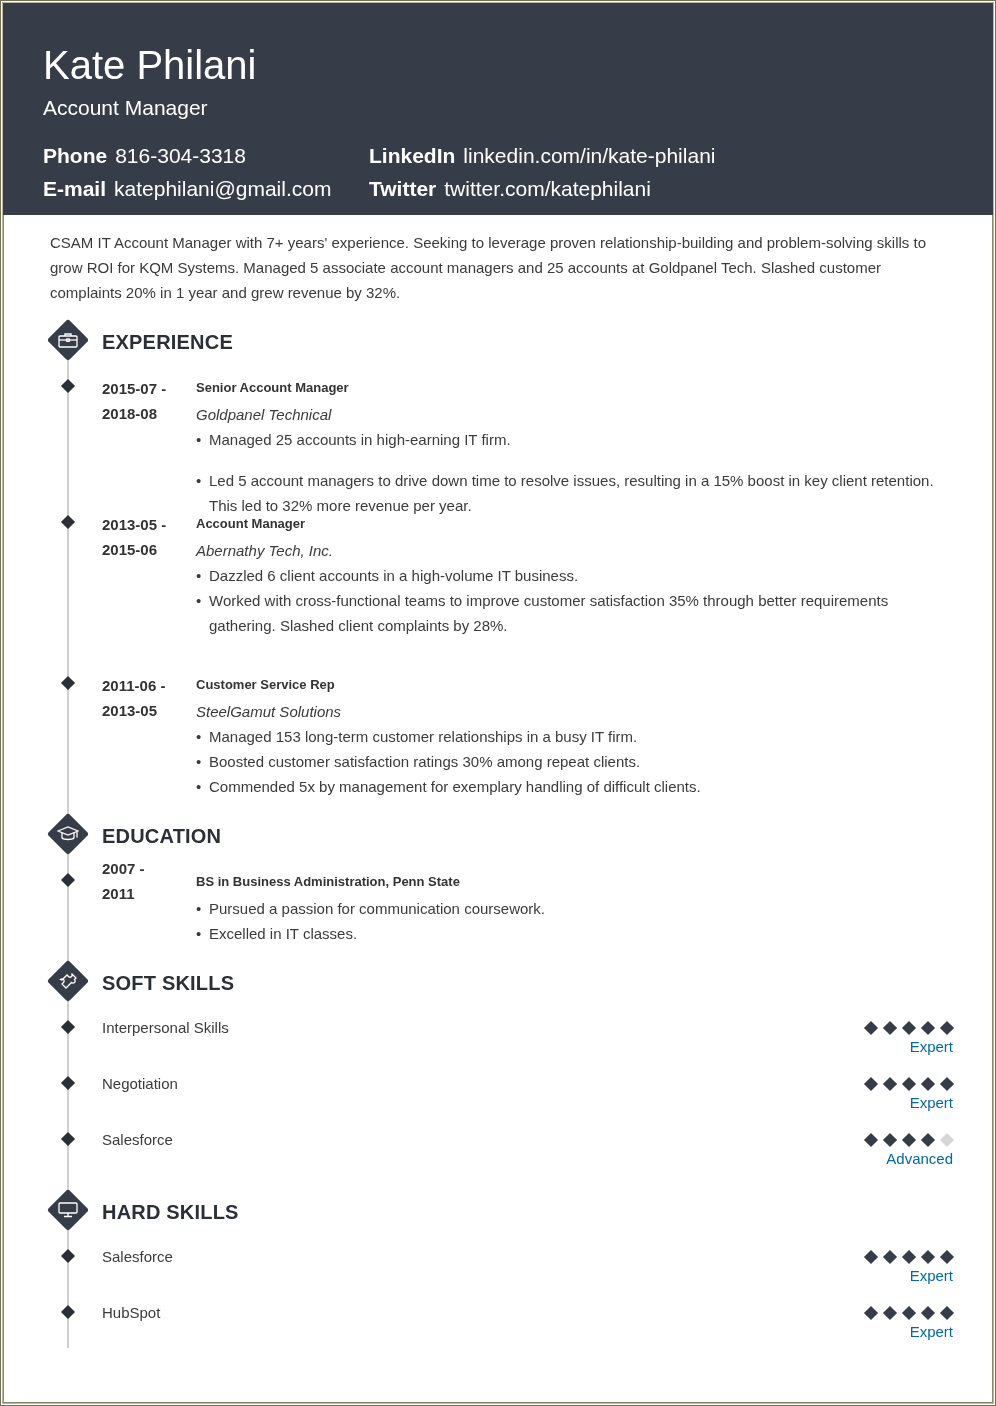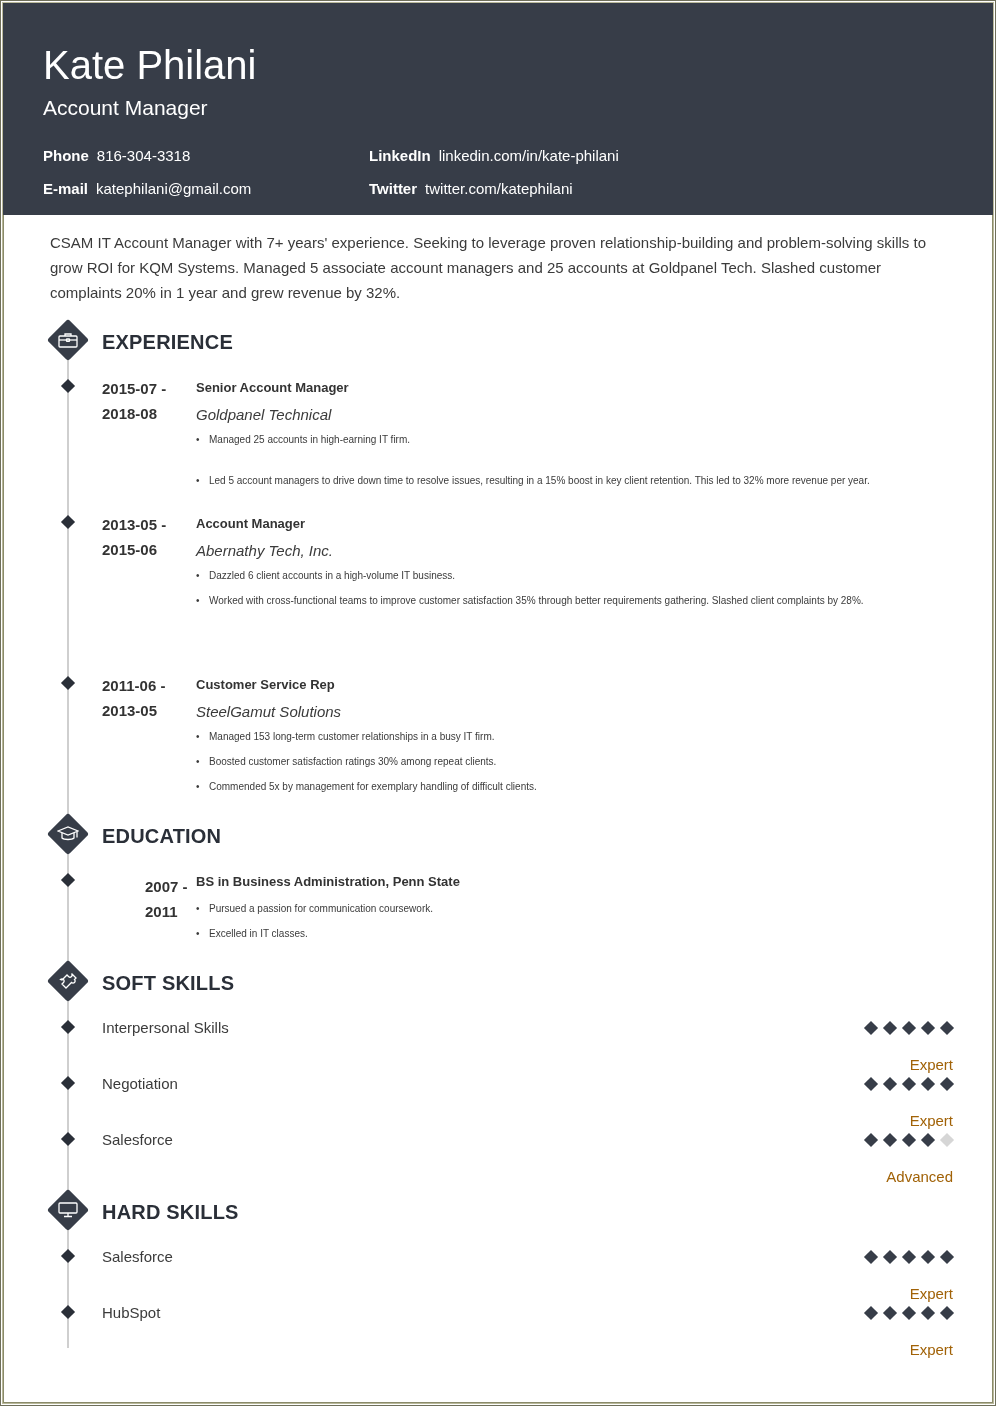--- a/index.html
+++ b/index.html
@@ -13,47 +13,47 @@
     position: absolute; left: 2px; top: 2px; right: 2px; bottom: 2px;
     border: 1px solid #8a8a6a;
   }
   .header {
     position: absolute; left: 3px; top: 3px; width: 990px; height: 212px;
     background: #373d48; color: #fff;
   }
   .name { position: absolute; left: 40px; top: 38px; font-size: 40px; line-height: 48px; font-weight: normal; }
   .name b { font-weight: normal; }
   .title { position: absolute; left: 40px; top: 92px; font-size: 21px; line-height: 26px; }
-  .contact { position: absolute; font-size: 15px; line-height: 20px; white-space: nowrap; }
+  .contact { position: absolute; font-size: 21px; line-height: 20px; white-space: nowrap; }
   .contact .lbl { font-weight: bold; margin-right: 8px; }
   .summary {
     position: absolute; left: 50px; top: 230px; width: 900px;
     font-size: 15px; line-height: 25px; color: #3b3b3b;
   }
   .timeline-line { position: absolute; left: 67px; width: 2px; background: #cfcfcf; }
   .sec-icon {
     position: absolute; width: 30px; height: 30px; background: #373d48;
     transform: rotate(45deg); border-radius: 3px;
   }
   .sec-icon-glyph { position: absolute; width: 42px; height: 42px; display:flex; align-items:center; justify-content:center; }
   .sec-title { position: absolute; left: 102px; font-size: 20px; font-weight: bold; color: #2a2f38; letter-spacing: 0.2px; }
   .dot { position: absolute; left: 63px; width: 10px; height: 10px; background: #2a2f38; transform: rotate(45deg); }
   .date { position: absolute; left: 102px; width: 90px; font-size: 15px; font-weight: bold; line-height: 25px; color: #333; }
   .job { position: absolute; left: 196px; width: 760px; }
   .job-title { font-size: 13px; font-weight: bold; color: #333; line-height: 22px; }
   .company { font-size: 15px; font-style: italic; line-height: 25px; color: #3b3b3b; margin-top: 3px; }
   .bullets { list-style: none; }
-  .bullets li { position: relative; padding-left: 13px; font-size: 10px; line-height: 25px; color: #3b3b3b; }
+  .bullets li { position: relative; padding-left: 13px; font-size: 15px; line-height: 25px; color: #3b3b3b; }
   .bullets li::before { content: "•"; position: absolute; left: 0; top: 0; }
   .skill-name { position: absolute; left: 102px; font-size: 15px; color: #3b3b3b; line-height: 20px; }
   .skill-rating { position: absolute; right: 43px; text-align: right; }
   .diamonds { display: flex; justify-content: flex-end; gap: 7px; height: 14px; align-items: center; }
   .diamonds span { width: 10px; height: 10px; background: #373d48; transform: rotate(45deg); margin: 0 1px; }
   .diamonds span.off { background: #d6d6d6; }
-  .level { font-size: 15px; color: #a16207; line-height: 20px; margin-top: 20px; }
+  .level { font-size: 15px; color: #0369a1; line-height: 20px; margin-top: 2px; }
 </style>
 </head>
 <body>
 
 <div class="frame">
     <div class="frame-inner"></div>
   </div>
 
 <div class="header">
   <div class="name">
@@ -138,21 +138,21 @@
 <div class="sec-icon-glyph" style="left:47px; top:813px;">
   <svg width="22" height="18" viewBox="0 0 22 18" fill="none" stroke="#fff" stroke-width="1.3">
       <path d="M1 6l10-4 10 4-10 4z"></path>
       <path d="M5 8v5c2 2 10 2 12 0V8"></path>
       <path d="M20 6.5v6"></path>
     </svg>
 </div>
 <div class="sec-title" style="top:825px;">EDUCATION</div>
 
 <div class="dot" style="top:875px;"></div>
-<div class="date" style="top:874px;margin-left:43px;">
+<div class="date" style="top:856px;">
   <div>2007 -</div>
   <div>2011</div>
 </div>
 <div class="job" style="top:871px;">
   <div class="job-title">BS in Business Administration, Penn State</div>
   <ul class="bullets" style="margin-top:3px;">
     <li>Pursued a passion for communication coursework.</li>
     <li>Excelled in IT classes.</li>
   </ul>
 </div>

